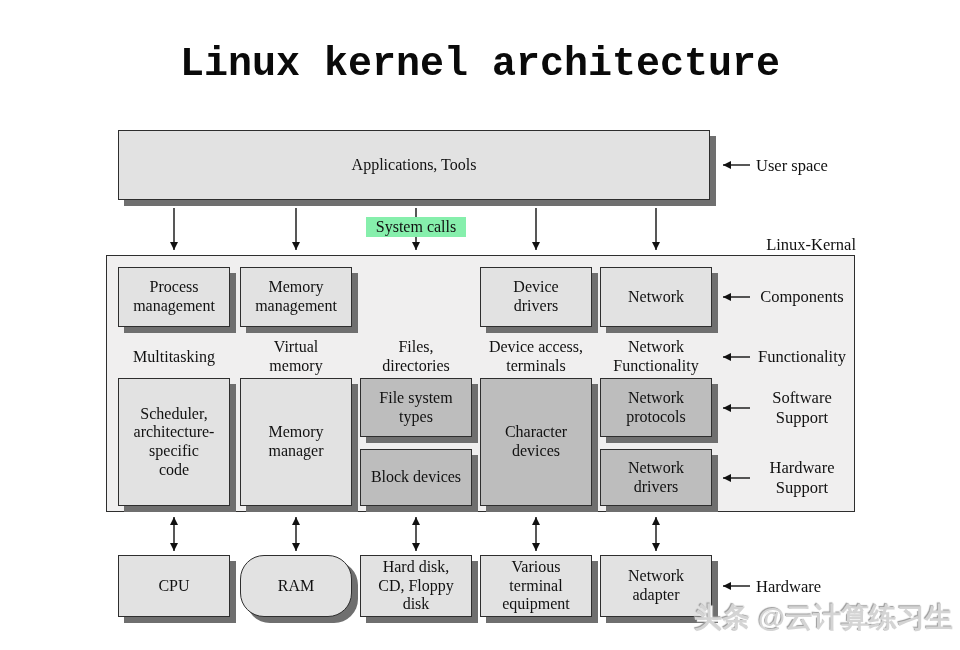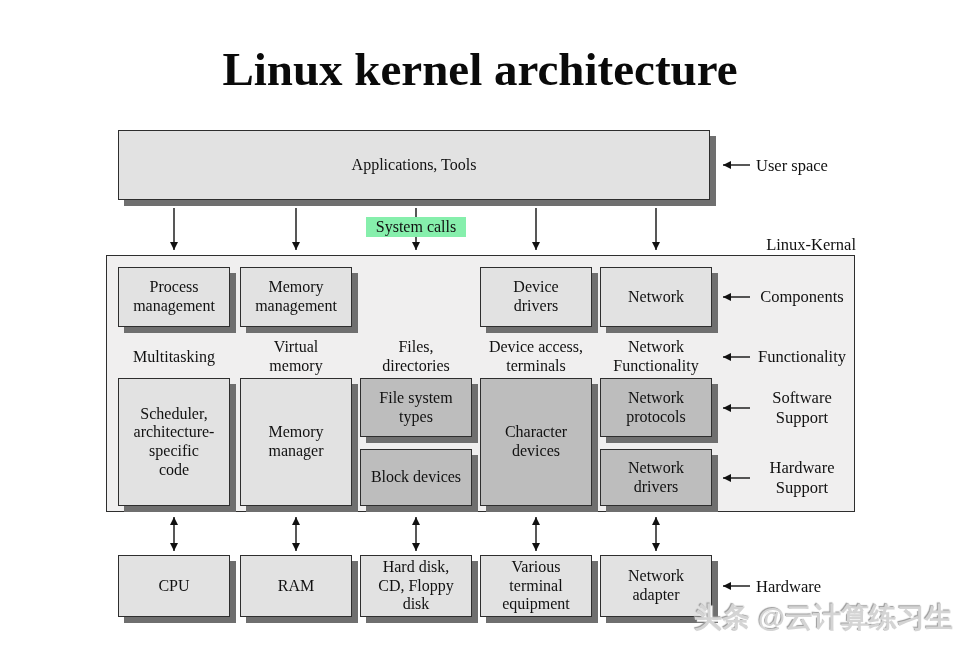--- a/index.html
+++ b/index.html
@@ -2,22 +2,22 @@
 <html style="--box_light: #e2e2e2; --box_dark: #bdbdbd; --kernel_bg: #f0efef; --shadow: #6f6f6f; --arrow: #111111; --border: #2e2e2e; --title_color: #0a0a0a; --watermark_color: #d4d4d4;"><head>
 <meta charset="utf-8">
 <style>
   html,body { margin:0; padding:0; background:#fff; }
   .stage {
     position:relative; width:960px; height:650px; background:#ffffff;
     font-family:"Liberation Serif", serif; overflow:hidden; color:#111;
   }
   .title {
     position:absolute; left:0; top:42px; width:100%; text-align:center;
-    font-family:Liberation Serif, serif; font-weight:bold;
-    font-size:47px; color:var(--title_color,#0a0a0a); letter-spacing:0;
+    font-family:Liberation Mono, monospace; font-weight:bold;
+    font-size:40px; color:var(--title_color,#0a0a0a); letter-spacing:0;
   }
   .kernel {
     position:absolute; left:106px; top:255px; width:749px; height:257px;
     background:var(--kernel_bg,#f0efef); border:1px solid var(--border,#2e2e2e);
     box-sizing:border-box;
   }
   .box {
     position:absolute; display:flex; align-items:center; justify-content:center;
     text-align:center; box-sizing:border-box;
     border:1px solid var(--border,#2e2e2e); background:var(--box_light,#e2e2e2);
@@ -133,21 +133,21 @@
 protocols</div>
   <div class="box dark" style="left:360px; top:449px; width:112px; height:57px;">Block devices</div>
   <div class="box dark" style="left:600px; top:449px; width:112px; height:57px;">Network
 drivers</div>
   <div class="side-label" style="left:748px; top:388px; width:108px; height:40px;">Software
 Support</div>
   <div class="side-label" style="left:748px; top:458px; width:108px; height:40px;">Hardware
 Support</div>
 
   <div class="box" style="left:118px; top:555px; width:112px; height:62px;">CPU</div>
-  <div class="box" style="left:240px; top:555px; width:112px; height:62px;">RAM</div>
+  <div class="box" style="left:240px; top:555px; width:112px; height:62px;border-radius:24px;">RAM</div>
   <div class="box" style="left:360px; top:555px; width:112px; height:62px;">Hard disk,
 CD, Floppy
 disk</div>
   <div class="box" style="left:480px; top:555px; width:112px; height:62px;">Various
 terminal
 equipment</div>
   <div class="box" style="left:600px; top:555px; width:112px; height:62px;">Network
 adapter</div>
   <div class="hwlabel">Hardware</div>
 

